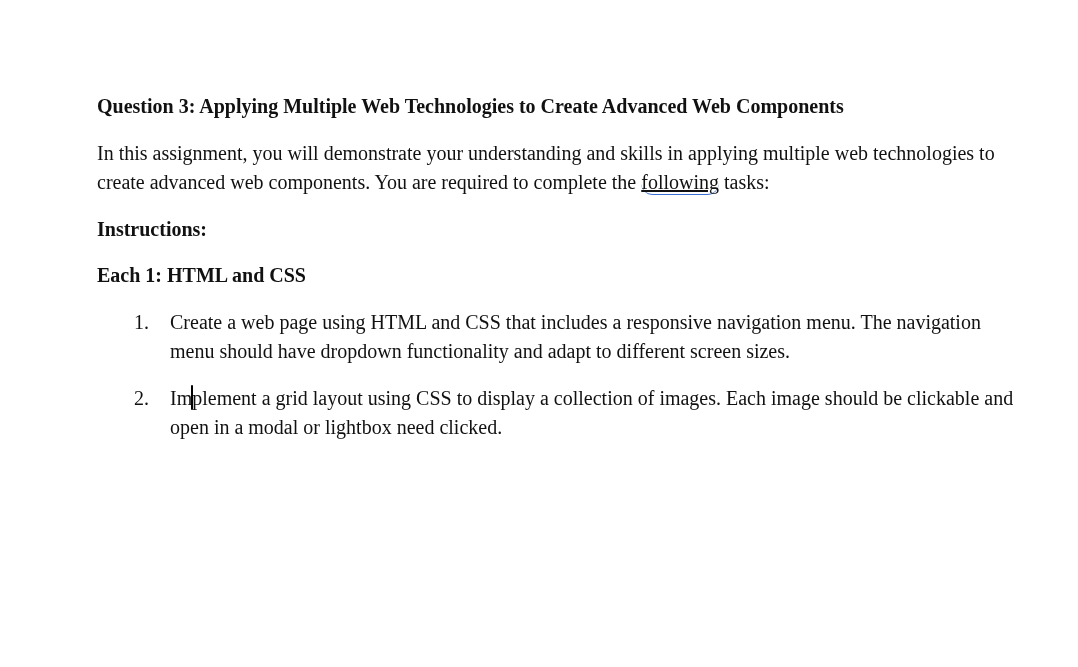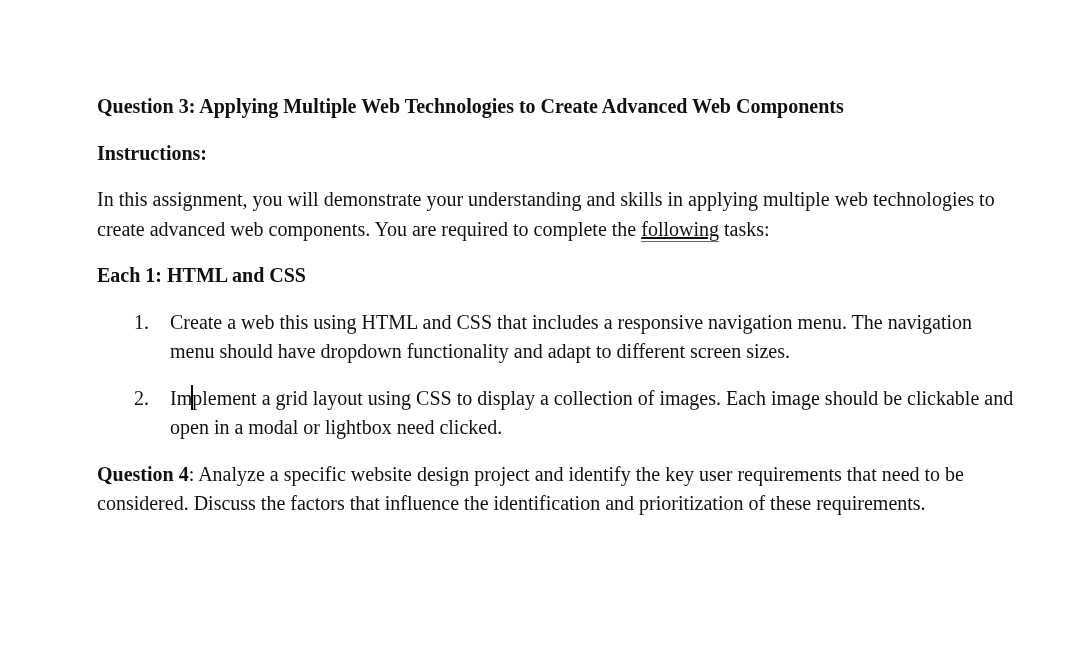--- a/index.html
+++ b/index.html
@@ -1,15 +1,15 @@
 <!DOCTYPE html>
 <html><head>
 <meta charset="utf-8">
 <style>
-  * { margin: 0; padding: 0; box-sizing: border-box; }
+  * { margin: 0; padding: 0; box-sizing: border-box; border-radius: 20px; }
   html, body {
     background: #ffffff;
     font-family: "Liberation Serif", "DejaVu Serif", serif;
   }
   .page {
     position: relative;
     width: 1078px;
     height: 667px;
     background: #ffffff;
     overflow: hidden;
@@ -54,36 +54,35 @@
   .q4-lead { font-weight: 700; }
 </style>
 </head>
 <body>
 
 <div class="page">
   <div class="content">
 
     <p class="para bold-heading">Question 3: Applying Multiple Web Technologies to Create Advanced Web Components</p>
 
+    <p class="para"><span>In this assignment, you will demonstrate your understanding and skills in applying multiple web technologies to create advanced web components. You are required to complete the </span><span class="flagged">following</span><span> tasks:</span></p>
+
     <p class="para bold-heading">Instructions:</p>
-
-    <p class="para"><span>In this assignment, you will demonstrate your understanding and skills in applying multiple web technologies to create advanced web components. You are required to complete the </span><span class="flagged">following</span><span> tasks:</span></p>
 
     <p class="para bold-heading">Each 1: HTML and CSS</p>
 
     <div>
 
       <div class="list-item">
         <span class="list-marker">1.</span>
-        <span class="list-text">Create a web this using HTML and CSS that includes a responsive navigation menu. The navigation menu should have dropdown functionality and adapt to different screen sizes.</span>
+        <span class="list-text">Create a web page using HTML and CSS that includes a responsive navigation menu. The navigation menu should have dropdown functionality and adapt to different screen sizes.</span>
       </div>
 
       <div class="list-item">
         <span class="list-marker">2.</span>
         <span class="list-text"><span>Im</span><span class="caret"></span><span>plement a grid layout using CSS to display a collection of images. Each image should be clickable and open in a modal or lightbox need clicked.</span></span>
       </div>
 
     </div>
 
-    <p class="para"><span class="q4-lead">Question 4</span><span>: Analyze a specific website design project and identify the key user requirements that need to be considered. Discuss the factors that influence the identification and prioritization of these requirements.</span></p>
 
   </div>
 </div>
 
 </body></html>

